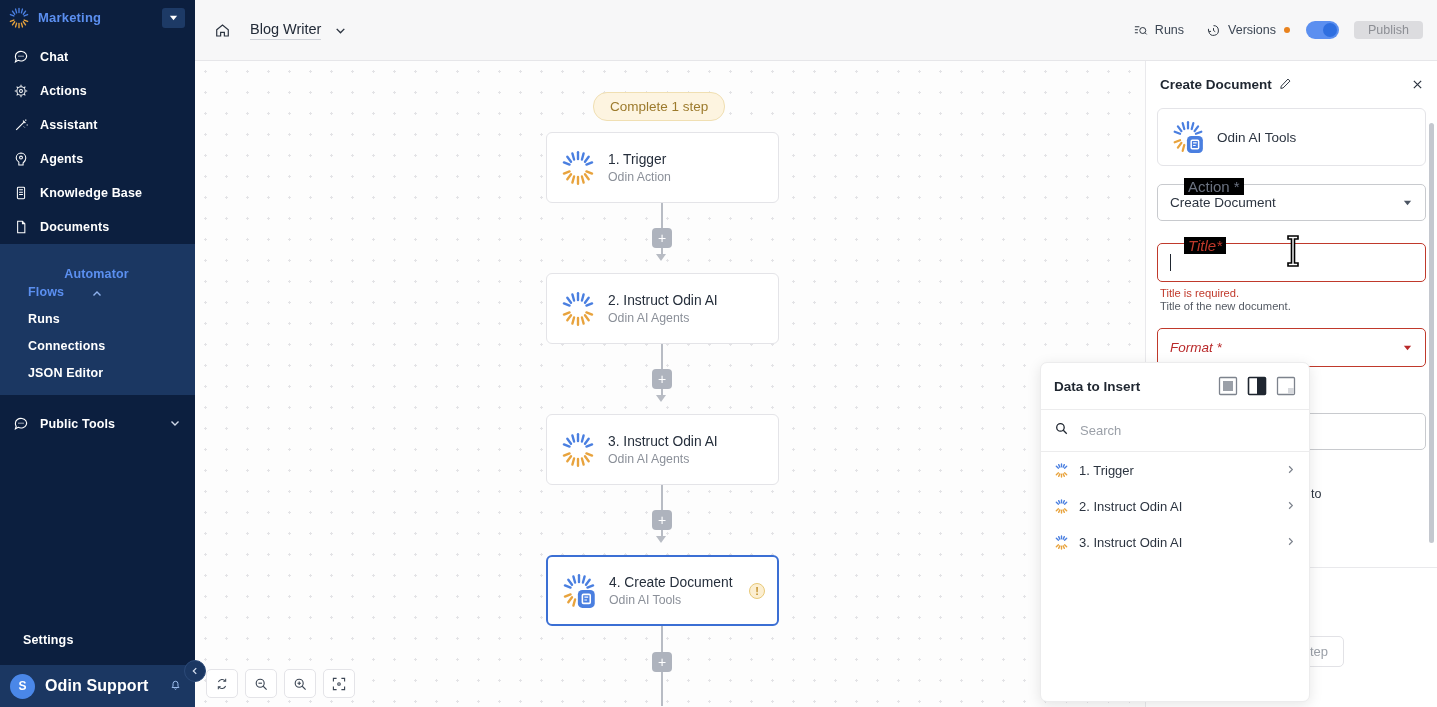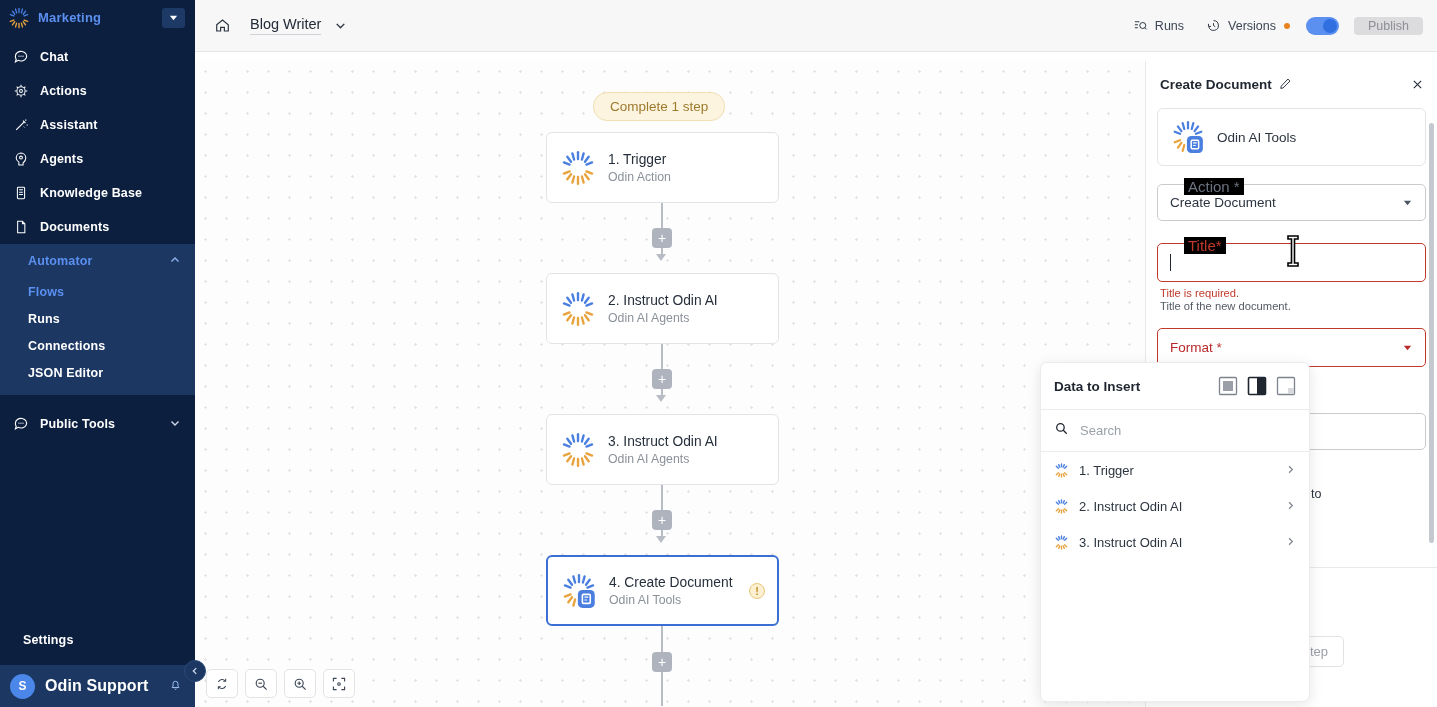--- a/index.html
+++ b/index.html
@@ -40,21 +40,21 @@
     padding-left: 12px; gap: 11px; cursor: pointer;
   }
   .nav-item .ico { width: 17px; height: 17px; flex: 0 0 17px;
     display: flex; align-items: center; justify-content: center; }
   .nav-item .ico svg { width: 16px; height: 16px; }
   .nav-label { font-size: 12.5px; font-weight: bold; color: #ffffff; letter-spacing: .15px; }
 
   .group { background: #1b3762; }
   .group-head {
     height: 34px; display: flex; align-items: center;
-    padding-left: 12px; padding-right: 14px; gap: 16px; cursor: pointer;
+    padding-left: 12px; padding-right: 14px; gap: 5px; cursor: pointer; flex-direction: column;
   }
   .group-head .nav-label { color: #5b8ff0; flex: 1; }
   .group-head .chev svg { width: 12px; height: 12px; }
   .sub-item {
     height: 27px; display: flex; align-items: center;
     padding-left: 28px; cursor: pointer;
   }
   .sub-label { font-size: 12.5px; font-weight: bold; color: #ffffff; letter-spacing: .15px; }
   .sub-item.active .sub-label { color: #5b8ff0; }
 
@@ -81,21 +81,21 @@
     background: #1b3762; border: 1px solid #2c4a78;
     display: flex; align-items: center; justify-content: center;
     cursor: pointer; z-index: 40;
   }
   .collapse-btn svg { width: 10px; height: 10px; }
 
   
   .main { flex: 1; position: relative; height: 707px; background: #fff; }
 
   .topbar {
-    height: 52px; background: #f7f7f8; border-bottom: 1px solid #e6e6e9;
+    height: 61px; background: #f7f7f8; border-bottom: 1px solid #e6e6e9;
     display: flex; align-items: center; padding: 0 14px 0 16px;
   }
   .home-btn { width: 22px; height: 22px; display: flex; align-items: center;
     justify-content: center; cursor: pointer; }
   .home-btn svg { width: 17px; height: 17px; }
   .flow-title {
     font-size: 14.5px; color: #232b38; margin-left: 17px;
     border-bottom: 1px solid #cfd2d8; padding-bottom: 2px; cursor: pointer;
   }
   .flow-caret { margin-left: 13px; cursor: pointer; display: flex; align-items: center; }
@@ -221,21 +221,21 @@
     display: flex; align-items: center; gap: 12px; padding-left: 13px;
   }
   .tool-ico { width: 34px; height: 34px; flex: 0 0 34px; position: relative; }
   .tool-name { font-size: 13.5px; color: #2c3440; }
 
   .field-wrap { position: relative; margin-top: 18px; }
   .fset {
     position: relative; border: 1px solid #c8cace; border-radius: 5px;
     height: 37px; display: flex; align-items: center; padding: 0 12px;
   }
-  .fset.err { border-color: #c0392b; }
+  .fset.err { border-color: #c0392b; font-style: italic; }
   .flegend {
     position: absolute; top: -7px; left: 26px; background: #000000;
     padding: 0 4px; font-size: 15px; color: #6b7280;
   }
   .fset.err .flegend { color: #c0392b; }
   .fval { font-size: 13.5px; color: #2c3440; flex: 1; }
   .fval.ph { color: #b9292a; }
   .fval.grey-ph { color: #9ba0a8; }
   .fcaret svg { width: 11px; height: 11px; }
   .caret-red svg path { fill: #b9292a; }

